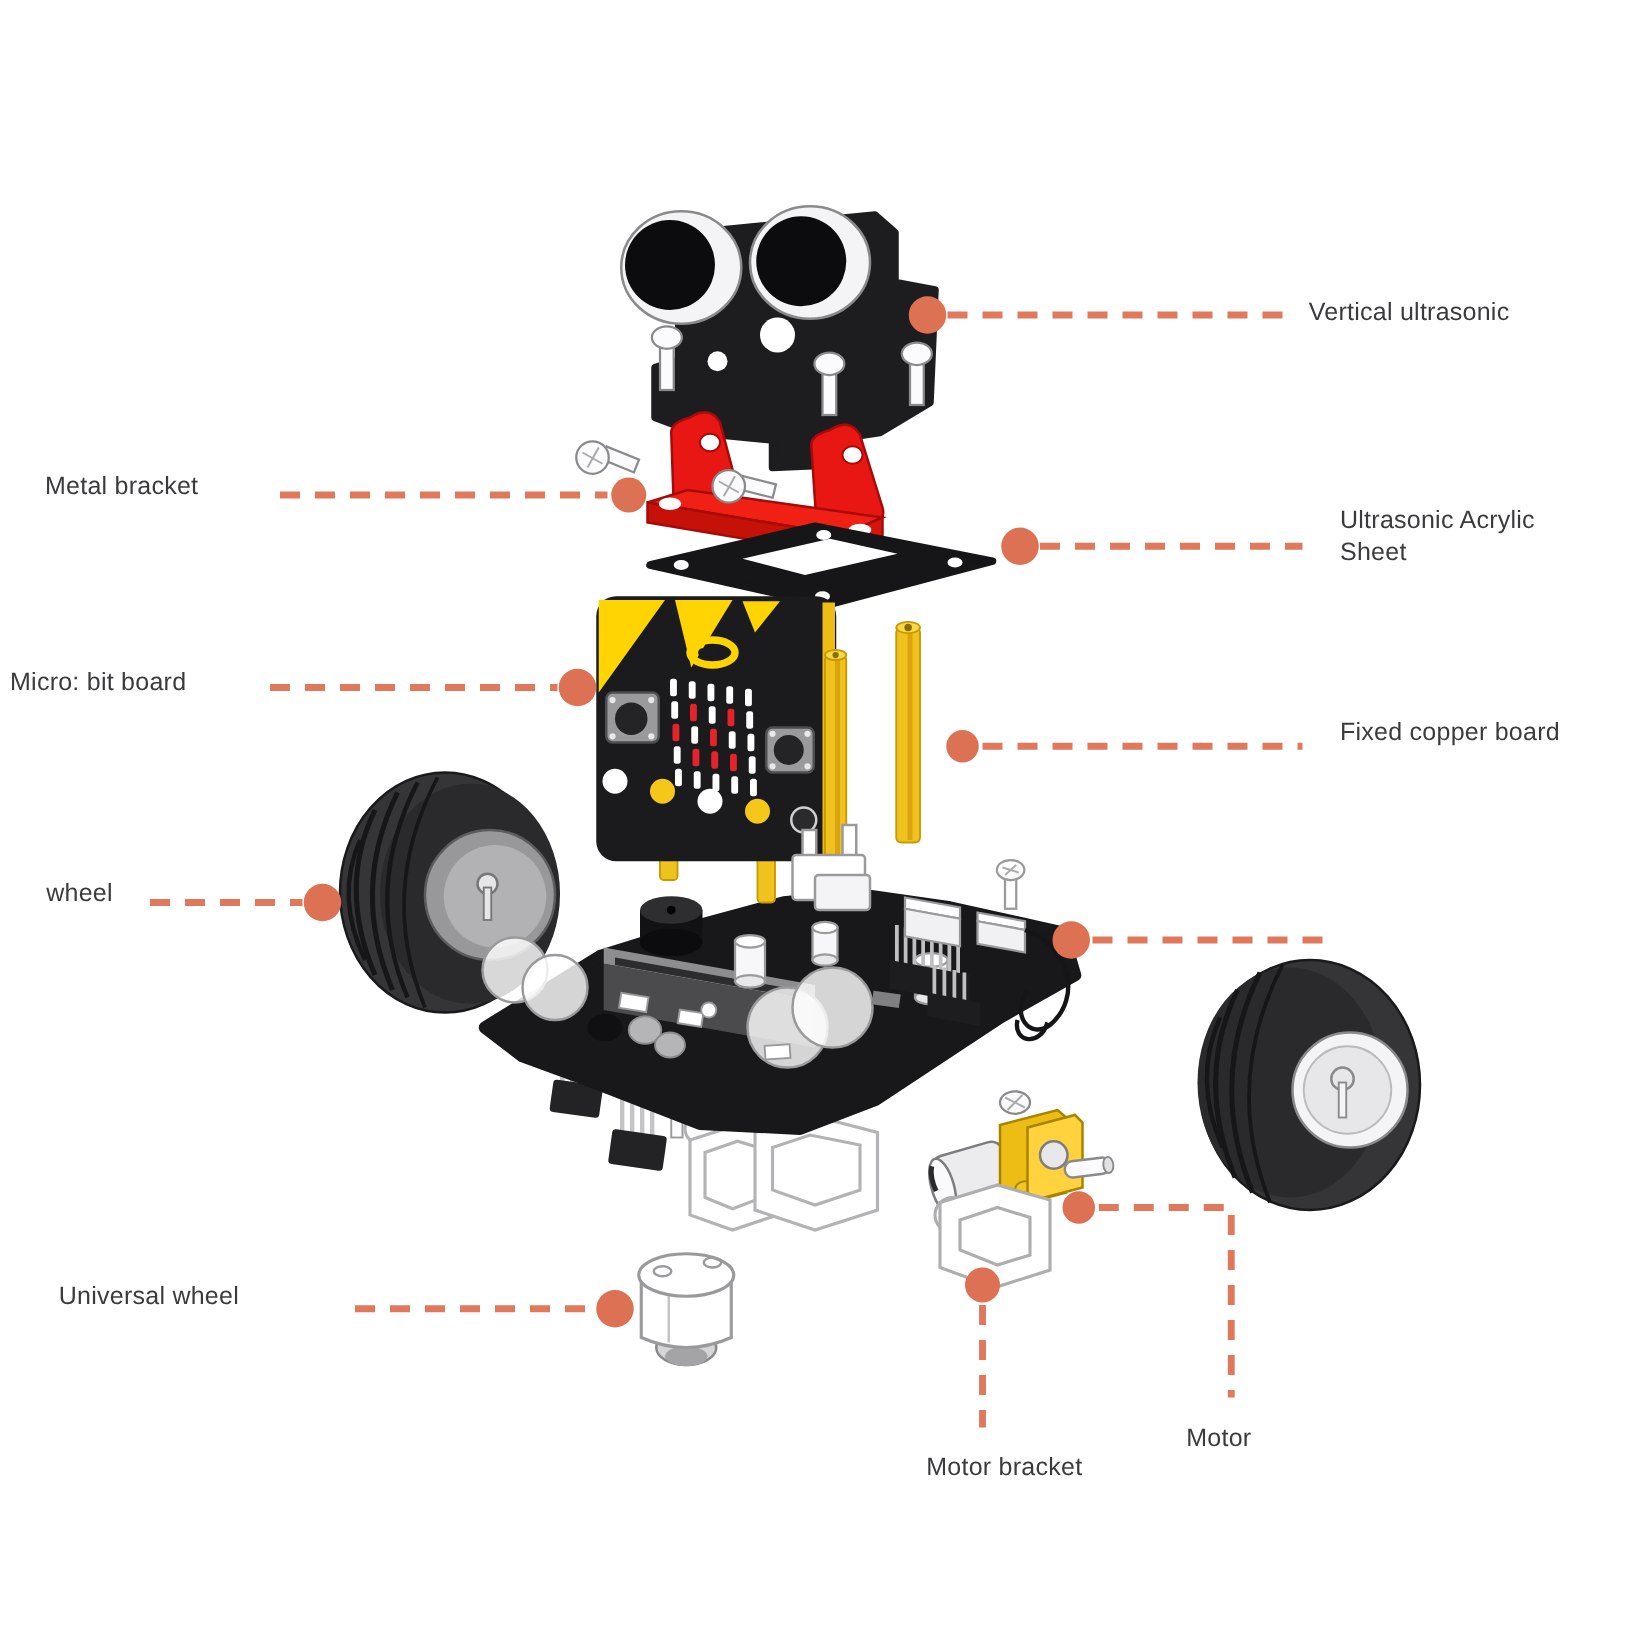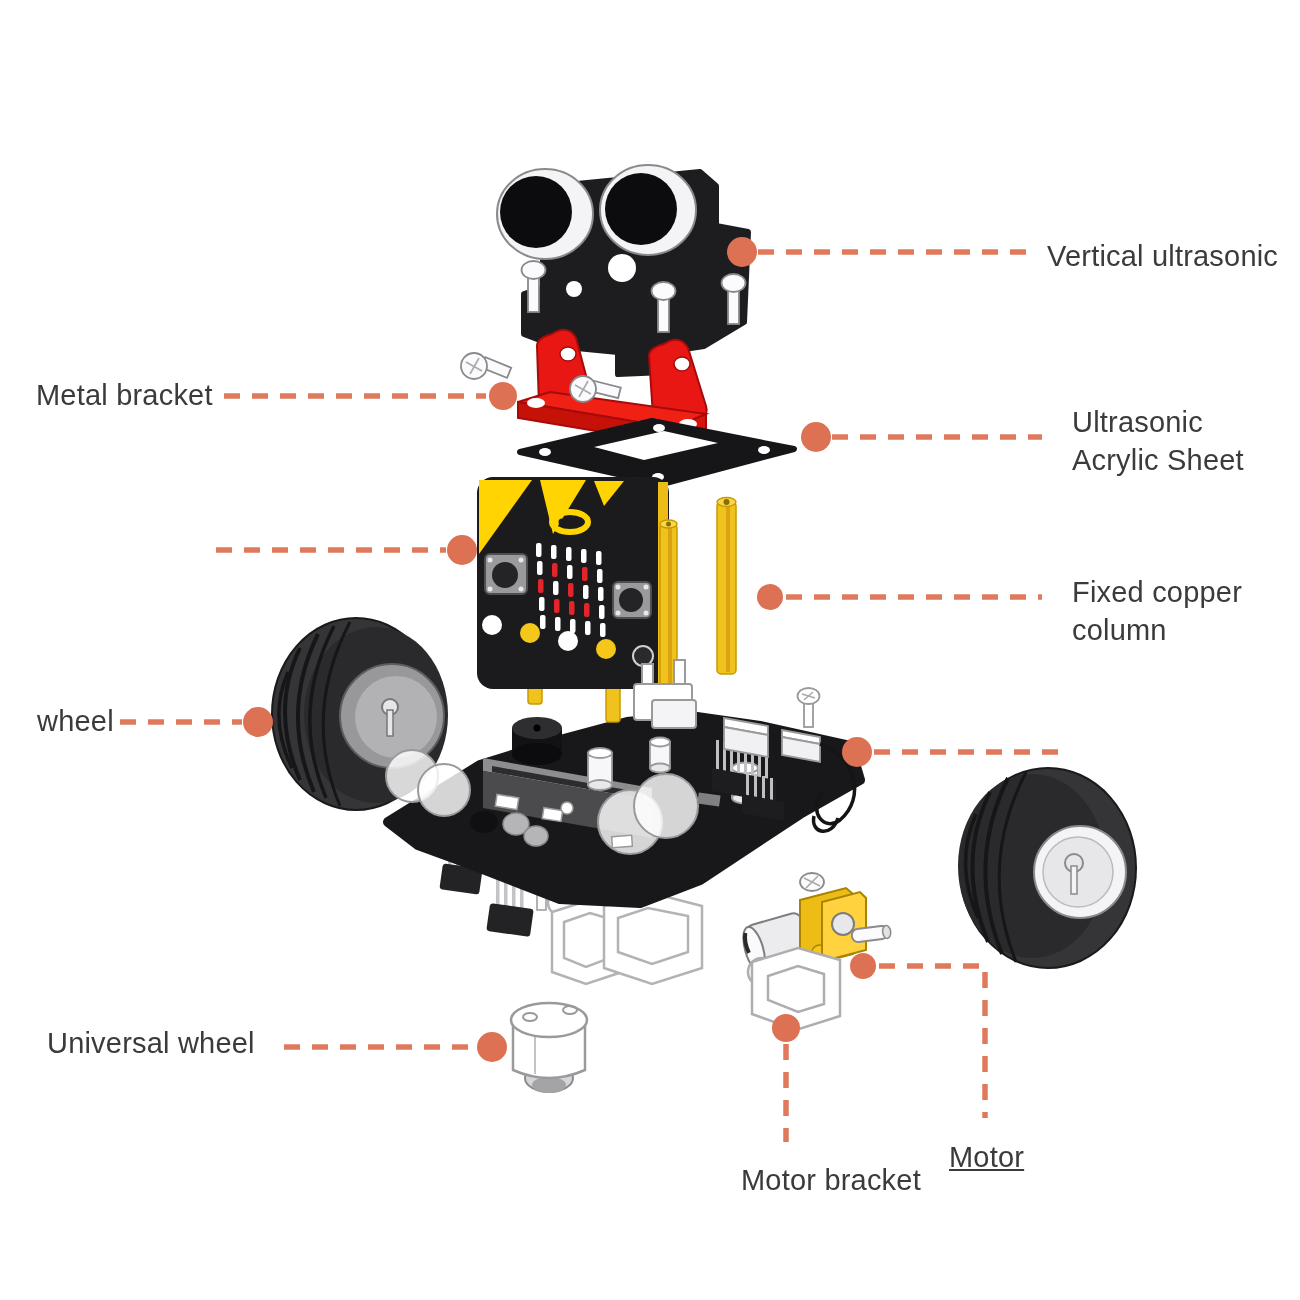--- a/index.html
+++ b/index.html
@@ -1,19 +1,19 @@
 <!DOCTYPE html>
 <html style="--accent: #E0795C; --accent-dot: #DD7154; --label-color: #3B3B3D; --bg: #FFFFFF;"><head>
 <meta charset="utf-8">
 <style>
   html,body{margin:0;padding:0;background:#fff;}
   #stage{position:relative;width:1300px;height:1300px;background:var(--bg,#fff);overflow:hidden;
          font-family:"Liberation Sans", sans-serif;}
   #art{position:absolute;left:0;top:0;}
-  .lbl{position:absolute;color:var(--label-color,#3B3B3D);font-size:29px;line-height:1.32;
+  .lbl{position:absolute;color:var(--label-color,#3B3B3D);font-size:20px;line-height:1.32;
        letter-spacing:0.2px;}
   .nowrap{white-space:nowrap;}
   .callout-line{stroke:var(--accent,#E0795C);stroke-width:5.5;fill:none;stroke-dasharray:16 12;}
   .callout-dot{fill:var(--accent-dot,#DD7154);stroke:none;}
 </style>
 </head>
 <body>
 
 <div id="stage">
 
@@ -382,18 +382,19 @@
     <circle class="callout-dot" cx="857" cy="752" r="15"></circle>
     <circle class="callout-dot" cx="492" cy="1047" r="15"></circle>
     <circle class="callout-dot" cx="786" cy="1028" r="14"></circle>
     <circle class="callout-dot" cx="863" cy="966" r="13"></circle>
   </g>
 </svg>
 
   <div class="lbl nowrap" style="left:1047px;top:237px;">Vertical ultrasonic</div>
   <div class="lbl" style="left:1072px;top:403px;width:195px;">Ultrasonic Acrylic Sheet</div>
   <div class="lbl nowrap" style="left:36px;top:376px;">Metal bracket</div>
-  <div class="lbl" style="left:1072px;top:573px;width:200px;">Fixed copper column</div>
+  <div class="lbl nowrap" style="left:8px;top:533px;">Micro: bit board</div>
+  <div class="lbl" style="left:1072px;top:573px;width:200px;">Fixed copper board</div>
   <div class="lbl nowrap" style="left:37px;top:702px;text-align:right;">wheel</div>
   <div class="lbl nowrap" style="left:47px;top:1024px;">Universal wheel</div>
   <div class="lbl nowrap" style="left:729px;top:1161px;margin-left:12px;">Motor bracket</div>
-  <div class="lbl nowrap" style="left:949px;top:1138px;text-decoration:underline;">Motor</div>
+  <div class="lbl nowrap" style="left:949px;top:1138px;">Motor</div>
 </div>
 
 </body></html>

